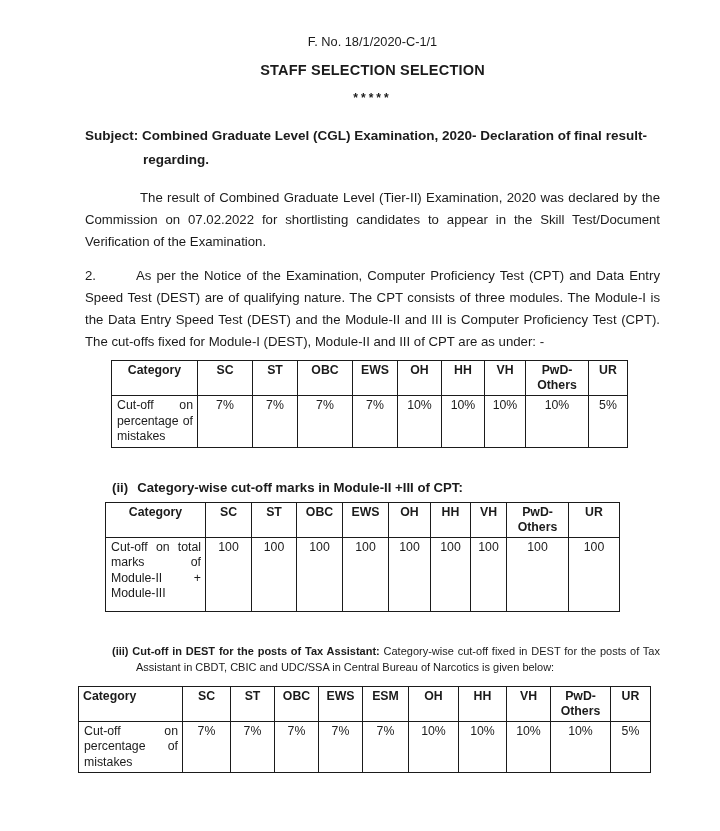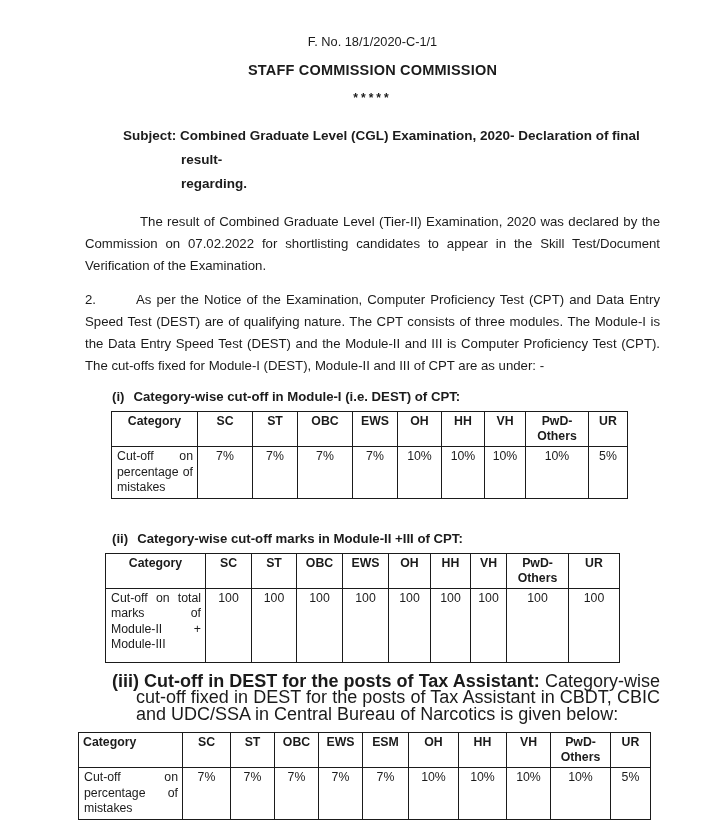--- a/index.html
+++ b/index.html
@@ -41,21 +41,20 @@
     letter-spacing: 3px;
     margin-top: 13px;
   }
   .subject {
     margin-top: 19px;
     font-size: 13.5px;
     font-weight: bold;
     line-height: 24px;
     padding-left: 58px;
     text-indent: -58px;
-    margin-left: 38px;
   }
   .para {
     font-size: 13.2px;
     line-height: 22px;
     text-align: justify;
   }
   .para-1 {
     margin-top: 15px;
     text-indent: 55px;
   }
@@ -74,22 +73,22 @@
   }
   .sec-heading .marker-gap {
     display: inline-block;
     width: 9px;
   }
   .sec-heading-ii {
     margin-top: 32px;
   }
   .sec-iii {
     margin-left: 27px;
-    margin-top: 10px;
-    font-size: 18px;
+    margin-top: 31px;
+    font-size: 11px;
     line-height: 16.5px;
     text-align: justify;
     padding-left: 24px;
     text-indent: -24px;
   }
   .sec-iii .bold-lead {
     font-weight: bold;
   }
   table.doc-table {
     border-collapse: collapse;
@@ -127,31 +126,30 @@
   .t2 td { height: 74px; box-sizing: border-box; }
   .t3 td { height: 50px; box-sizing: border-box; }
 </style>
 </head>
 <body>
 
 <div class="page">
 
   <div class="file-no">F. No. 18/1/2020-C-1/1</div>
 
-  <div class="org-title">STAFF COMMISSION COMMISSION</div>
+  <div class="org-title">STAFF SELECTION SELECTION</div>
 
   <div class="stars">*****</div>
 
   <div class="subject"><span>Subject:</span> <span>Combined Graduate Level (CGL) Examination, 2020- Declaration of final result-</span><br><span>regarding.</span></div>
 
   <div class="para para-1">The result of Combined Graduate Level (Tier-II) Examination, 2020 was declared by the Commission on 07.02.2022 for shortlisting candidates to appear in the Skill Test/Document Verification of the Examination.</div>
 
   <div class="para para-2"><span>2.</span><span class="num-gap"></span><span>As per the Notice of the Examination, Computer Proficiency Test (CPT) and Data Entry Speed Test (DEST) are of qualifying nature. The CPT consists of three modules. The Module-I is the Data Entry Speed Test (DEST) and the Module-II and III is Computer Proficiency Test (CPT). The cut-offs fixed for Module-I (DEST), Module-II and III of CPT are as under: -</span></div>
 
-  <div class="sec-heading"><span>(i)</span><span class="marker-gap"></span><span>Category-wise cut-off in Module-I (i.e. DEST) of CPT:</span></div>
 
   <table class="doc-table t1">
     <colgroup>
       <col style="width:86px">
         <col style="width:55px">
         <col style="width:45px">
         <col style="width:55px">
         <col style="width:45px">
         <col style="width:44px">
         <col style="width:43px">

